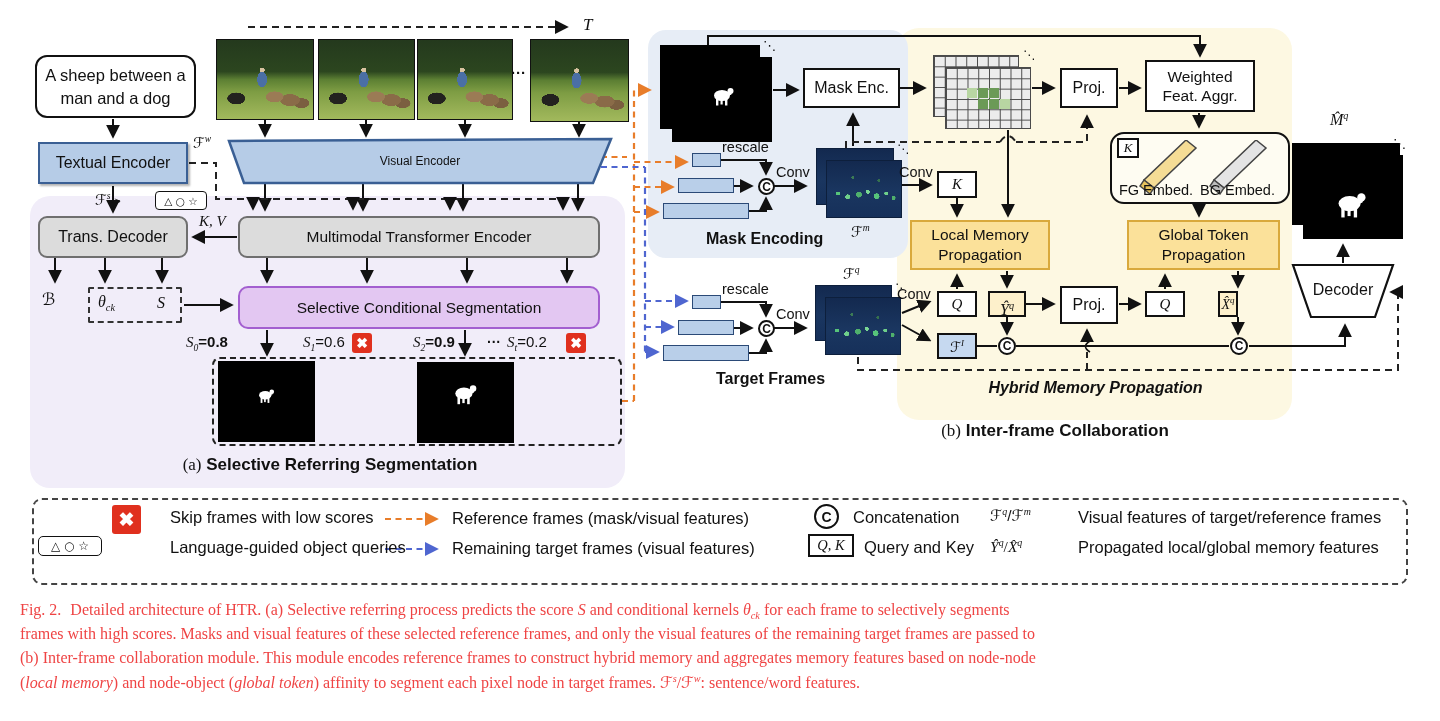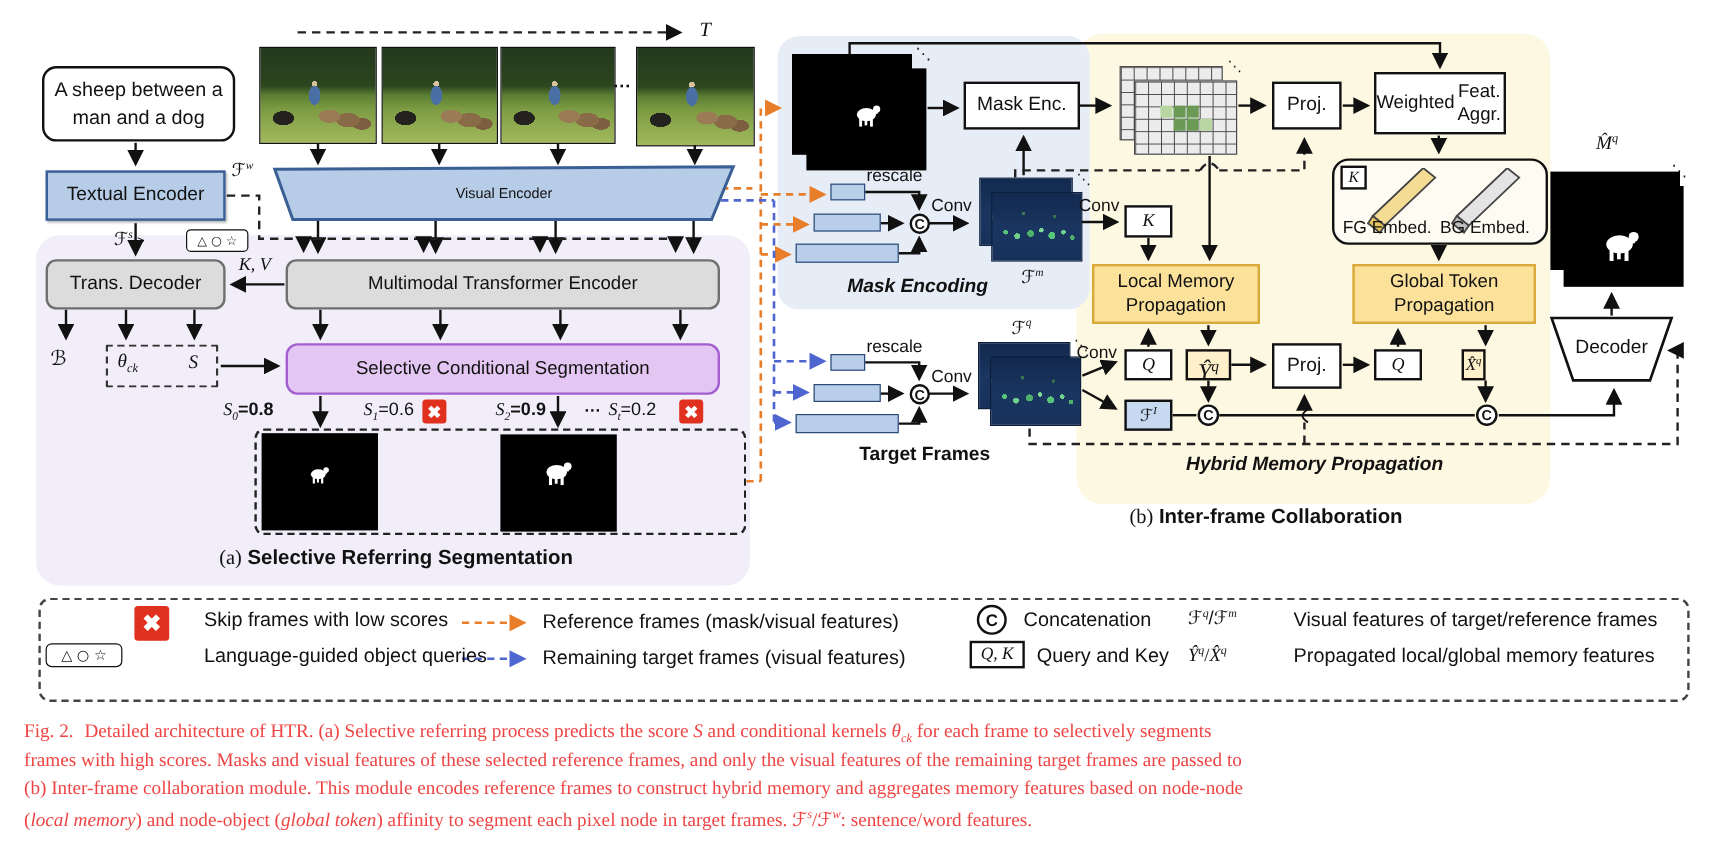--- a/index.html
+++ b/index.html
@@ -303,41 +303,41 @@
       <span>C</span>
     </div>
   <div class="a" style="left:776px;top:164px;font-size:14.5px;">Conv</div>
 
   <div class="a fmap" style="left:816px;top:148px;width:78px;height:57px;"></div>
   <div class="a fmap" style="left:826px;top:160px;width:76px;height:58px;"></div>
   <div class="a" style="left:897px;top:142px;font-size:12px;font-family:'DejaVu Sans',sans-serif;">⋱</div>
   <div class="a" style="left:851px;top:222px;font-size:15px;">
     <span class="scr">ℱ</span><sup class="ms">m</sup>
   </div>
-  <div class="a" style="left:706px;top:230px;font-size:16px;font-weight:bold;font-style:italic;">Mask Encoding</div>
+  <div class="a" style="left:706px;top:230px;font-size:16px;font-weight:bold;">Mask Encoding</div>
 
   <div class="a" style="left:899px;top:164px;font-size:14.5px;">Conv</div>
   <div class="a cbox wbox" style="left:937px;top:171px;width:40px;height:27px;">
     <span class="ms" style="font-size:15px;">K</span>
   </div>
 
   <div class="a grid" style="left:933px;top:55px;width:86px;height:62px;"></div>
   <div class="a grid" style="left:945px;top:67px;width:86px;height:62px;"></div>
   <div class="gcell" style="left:967px;top:88px;width:10px;height:10px;background:#b8d6a2;"></div>
   <div class="gcell" style="left:978px;top:88px;width:10px;height:10px;background:#6b9a57;"></div>
   <div class="gcell" style="left:989px;top:88px;width:10px;height:10px;background:#6b9a57;"></div>
   <div class="gcell" style="left:978px;top:99px;width:10px;height:10px;background:#6b9a57;"></div>
   <div class="gcell" style="left:989px;top:99px;width:10px;height:10px;background:#6b9a57;"></div>
   <div class="gcell" style="left:1000px;top:99px;width:10px;height:10px;background:#b8d6a2;"></div>
   <div class="a" style="left:1023px;top:48px;font-size:12px;font-family:'DejaVu Sans',sans-serif;">⋱</div>
 
   <div class="a cbox wbox" style="left:1060px;top:68px;width:58px;height:40px;font-size:16px;">
     <span>Proj.</span>
   </div>
-  <div class="a cbox wbox" style="left:1145px;top:60px;width:110px;height:52px;font-size:15.5px;line-height:1.25;flex-direction:row;">
+  <div class="a cbox wbox" style="left:1145px;top:60px;width:110px;height:52px;font-size:15.5px;line-height:1.25;flex-direction:column;">
     <span>Weighted</span>
       <span>Feat. Aggr.</span>
   </div>
 
   <div class="a" style="left:1110px;top:132px;width:180px;height:72px;border:2.2px solid #111;border-radius:14px;background:rgba(255,255,255,.55);"></div>
   <div class="a cbox wbox" style="left:1117px;top:138px;width:22px;height:20px;">
     <span class="ms" style="font-size:13px;">K</span>
   </div>
   <svg class="a" style="left:1136px;top:140px;" width="62" height="58">
     <polygon points="8,40 18,48 60,8 50,0" fill="#f5dc95" stroke="#444" stroke-width="1.5"></polygon>
@@ -373,21 +373,21 @@
   <div class="a" style="left:843px;top:264px;font-size:15px;">
     <span class="scr">ℱ</span><sup class="ms">q</sup>
   </div>
   <div class="a" style="left:716px;top:370px;font-size:16px;font-weight:bold;">Target Frames</div>
   <div class="a" style="left:897px;top:286px;font-size:14.5px;">Conv</div>
 
   <div class="a cbox wbox" style="left:937px;top:291px;width:40px;height:26px;">
     <span class="ms" style="font-size:15px;">Q</span>
   </div>
   <div class="a cbox membox" style="left:988px;top:291px;width:38px;height:26px;">
-    <span class="ms" style="font-size:20px;margin-top:12px;"><span>Ŷ</span><sup>q</sup></span>
+    <span class="ms" style="font-size:16px;margin-top:12px;"><span>Ŷ</span><sup>q</sup></span>
   </div>
   <div class="a cbox wbox" style="left:1060px;top:286px;width:58px;height:38px;font-size:16px;">
     <span>Proj.</span>
   </div>
   <div class="a cbox wbox" style="left:1145px;top:291px;width:40px;height:26px;">
     <span class="ms" style="font-size:15px;">Q</span>
   </div>
   <div class="a cbox membox" style="left:1218px;top:291px;width:20px;height:26px;">
     <span class="ms" style="font-size:14px;"><span>X̂</span><sup>q</sup></span>
   </div>

